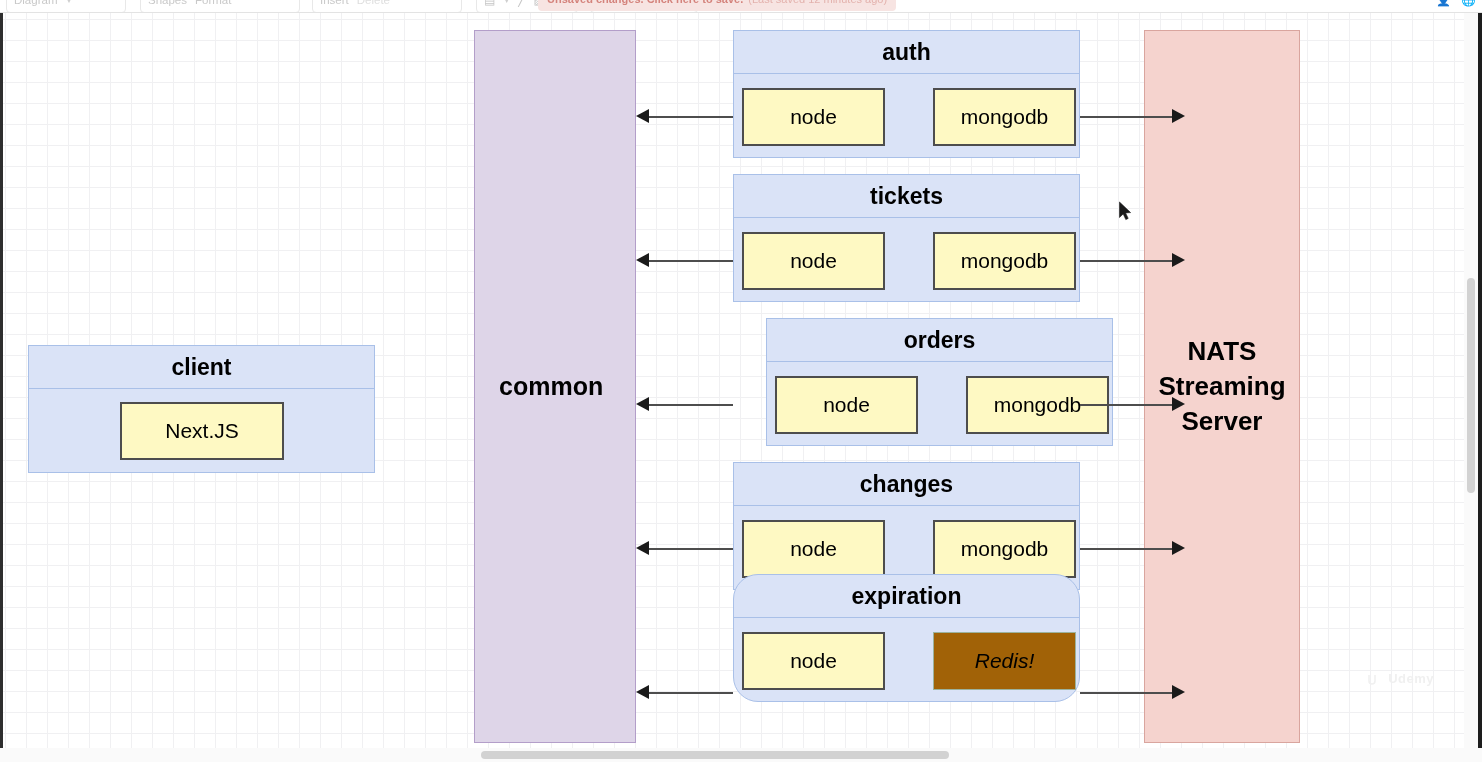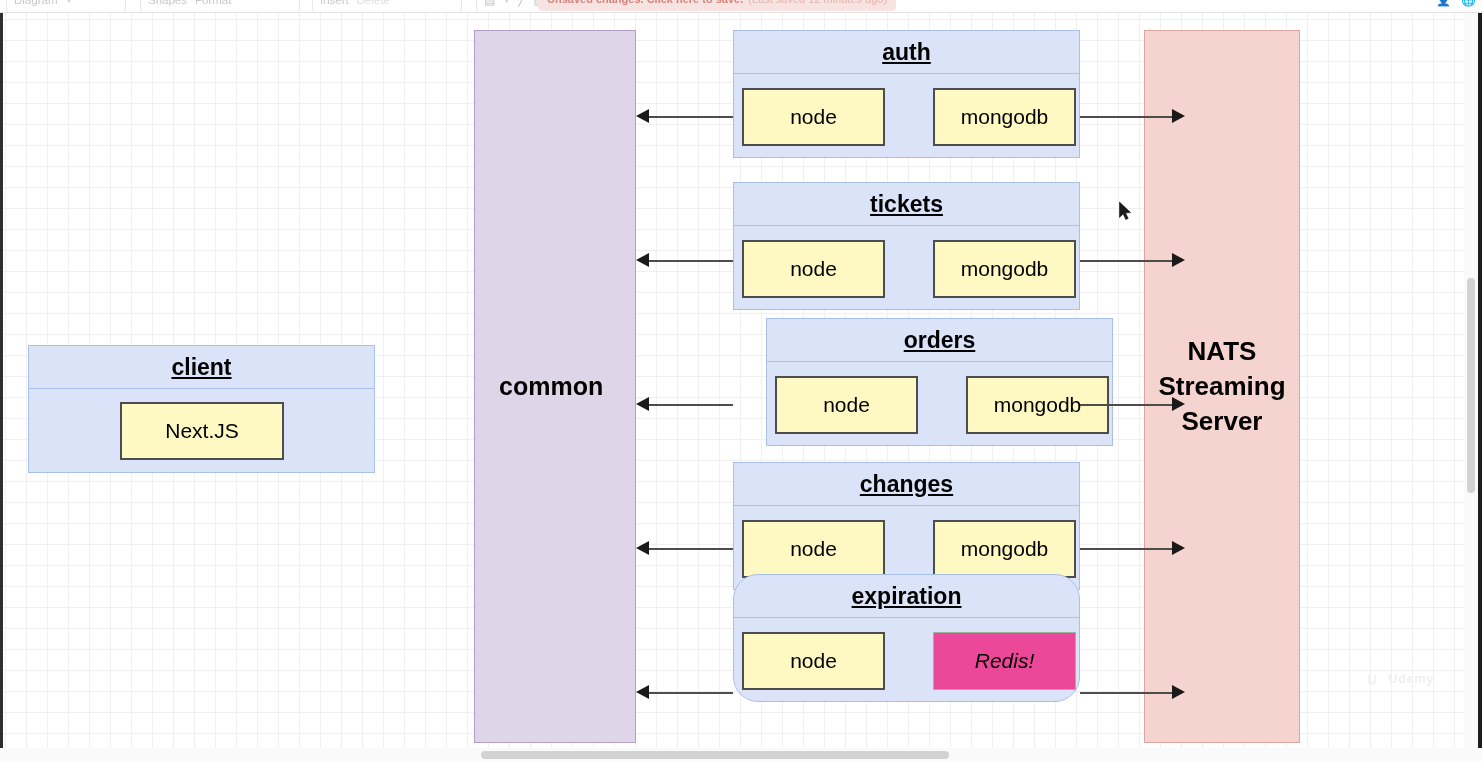--- a/index.html
+++ b/index.html
@@ -118,36 +118,35 @@
     border: 1px solid #a9c0e8;
   }
   .svc .svc-title {
     height: 43px;
     line-height: 43px;
     text-align: center;
     font-weight: bold;
     font-size: 23px;
     color: #000;
     border-bottom: 1px solid #a9c0e8;
-    text-decoration: underline;
   }
   .svc .svc-body { position: relative; height: calc(100% - 44px); }
 
   .inner-box {
     position: absolute;
     background: #fef9c3;
     border: 2px solid #4d4d4d;
     display: flex;
     align-items: center;
     justify-content: center;
     font-size: 21px;
     color: #000;
   }
   .inner-box.redis {
-    background: #ec4899;
+    background: #a16207;
     border: 1px solid #9cb29c;
     font-style: italic;
   }
 
   .common-box {
     background: #ded5e8;
     border: 1px solid #b39ec9;
     display: flex;
     align-items: center;
     padding-left: 24px;
@@ -328,21 +327,21 @@
             <div class="inner-box" style="left: 8px; top: 14px; width: 143px; height: 58px;">node</div>
             <div class="inner-box" style="left: 199px; top: 14px; width: 143px; height: 58px;">mongodb</div>
           </div>
         </div>
         <div class="arrow-line" style="left: 647px; top: 103px; width: 86px;"></div>
         <div class="arrowhead left" style="left: 636px; top: 96px;"></div>
         <div class="arrow-line" style="left: 1080px; top: 103px; width: 94px;"></div>
         <div class="arrowhead right" style="left: 1172px; top: 96px;"></div>
         <div class="arrow-line" style="left: 884px; top: 247px; width: 43px;"></div>
         <div class="arrowhead right" style="left: 927px; top: 240px;"></div>
-        <div class="shape svc" style="left: 733px; top: 161px; width: 347px; height: 128px; margin-top: 8px;">
+        <div class="shape svc" style="left: 733px; top: 161px; width: 347px; height: 128px;">
           <div class="svc-title">tickets</div>
           <div class="svc-body">
             <div class="inner-box" style="left: 8px; top: 14px; width: 143px; height: 58px;">node</div>
             <div class="inner-box" style="left: 199px; top: 14px; width: 143px; height: 58px;">mongodb</div>
           </div>
         </div>
         <div class="arrow-line" style="left: 647px; top: 247px; width: 86px;"></div>
         <div class="arrowhead left" style="left: 636px; top: 240px;"></div>
         <div class="arrow-line" style="left: 1080px; top: 247px; width: 94px;"></div>
         <div class="arrowhead right" style="left: 1172px; top: 240px;"></div>

